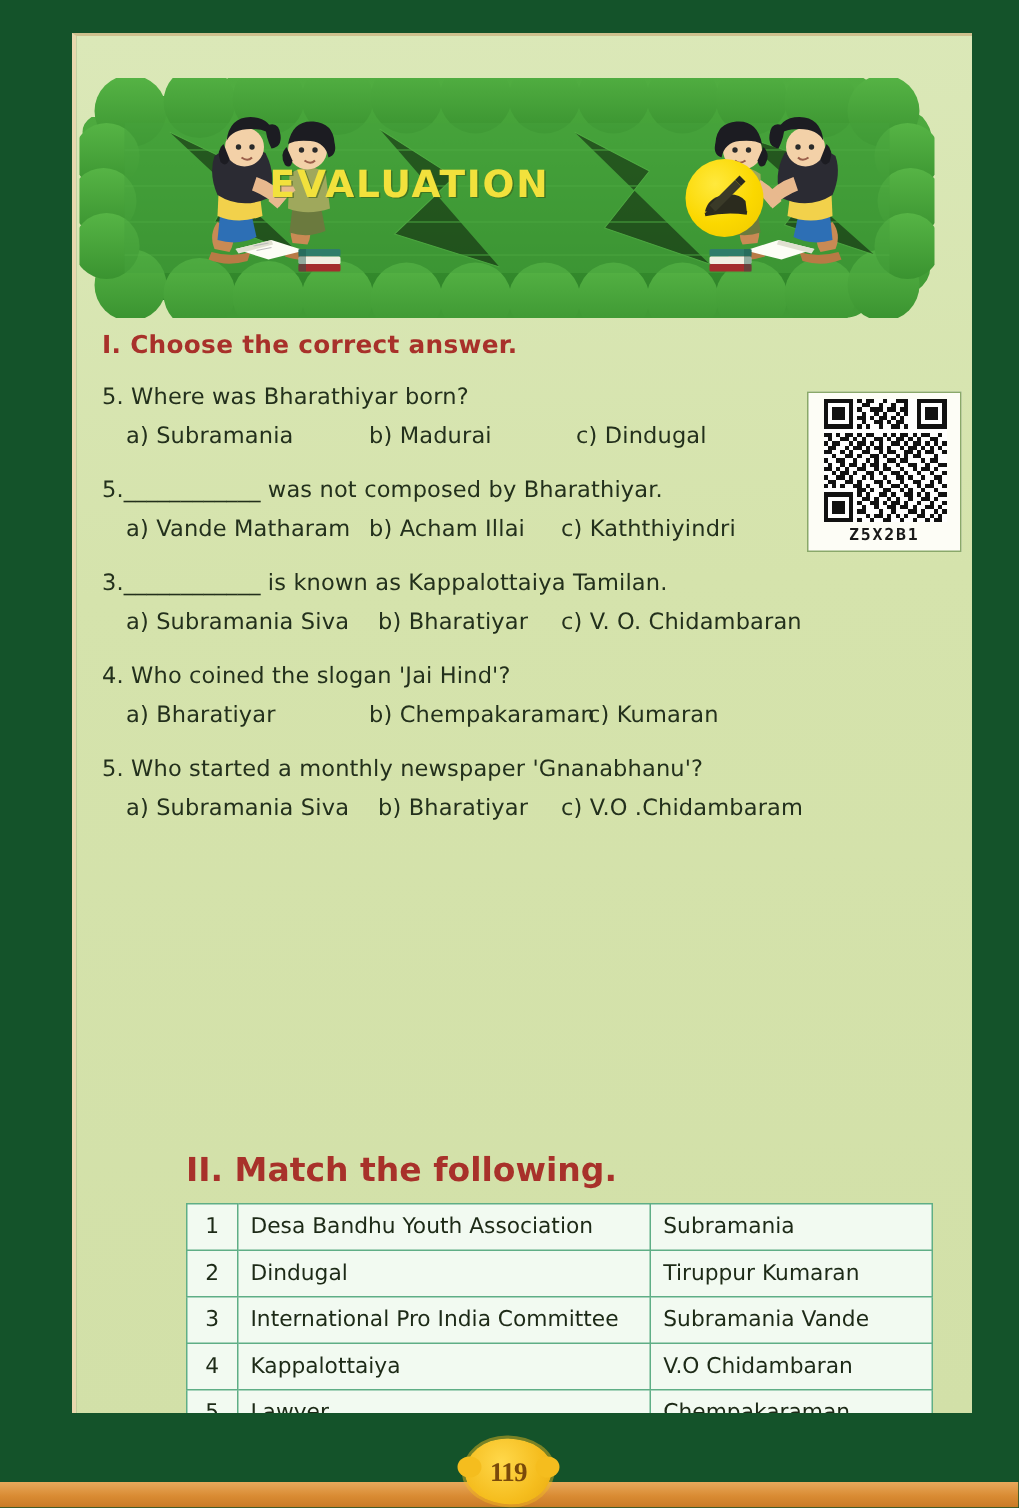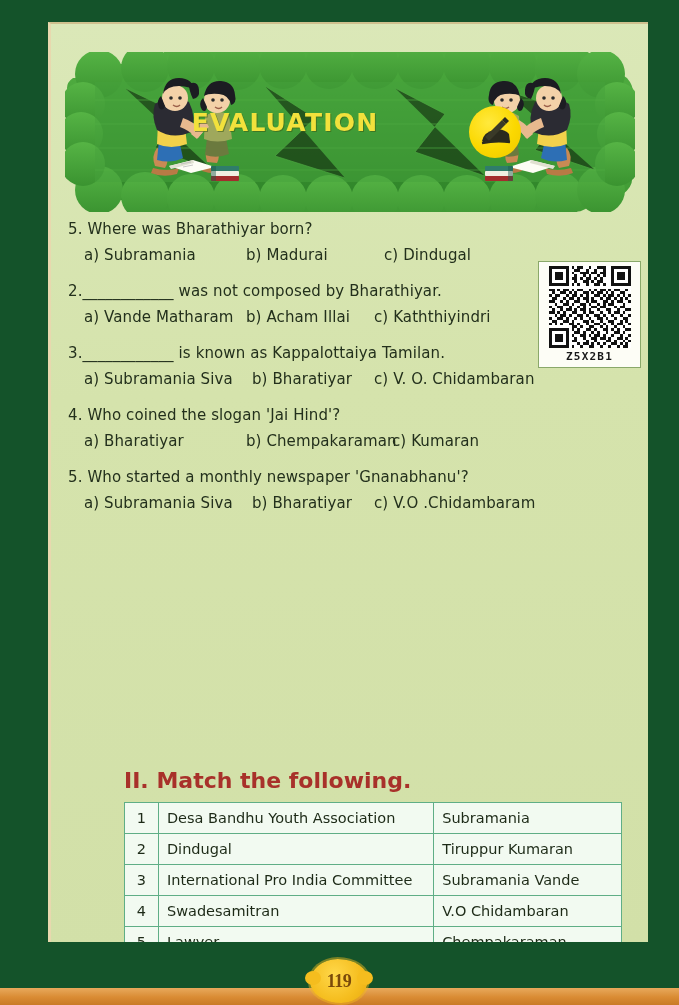--- a/index.html
+++ b/index.html
@@ -101,21 +101,21 @@
     font-family: "Liberation Serif", serif;
     font-weight: bold;
     font-size: 18px;
     color: #7a4a0a;
     letter-spacing: -0.5px;
   }
 
   
   .banner-wrap {
     position: absolute;
-    left: 14px;
+    left: 2px;
     top: 28px;
     width: 570px;
     height: 160px;
   }
 
   .banner-scallop {
     position: absolute;
     left: 0; top: 0;
     width: 570px;
     height: 160px;
@@ -689,29 +689,30 @@
           <rect x="21" y="28" width="1" height="1"></rect>
             <rect x="24" y="28" width="1" height="1"></rect>
           <rect x="26" y="28" width="2" height="1"></rect>
         </g>
       </svg>
       <div class="qr-code-text">Z5X2B1</div>
     </div>
 
     <div class="content">
 
+      <div class="section-heading">I. Choose the correct answer.</div>
 
       <div class="question">5. Where was Bharathiyar born?</div>
       <div class="options">
         <span class="opt" style="left:16px">a) Subramania</span>
         <span class="opt" style="left:178px">b) Madurai</span>
         <span class="opt" style="left:316px">c) Dindugal</span>
       </div>
 
-      <div class="question">2.____________ was not composed by Bharathiyar.</div>
+      <div class="question">5.____________ was not composed by Bharathiyar.</div>
       <div class="options">
         <span class="opt" style="left:16px">a) Vande Matharam</span>
         <span class="opt" style="left:178px">b) Acham Illai</span>
         <span class="opt" style="left:306px">c) Kaththiyindri</span>
       </div>
 
       <div class="question">3.____________ is known as Kappalottaiya Tamilan.</div>
       <div class="options">
         <span class="opt" style="left:16px">a) Subramania Siva</span>
         <span class="opt" style="left:184px">b) Bharatiyar</span>
@@ -748,21 +749,21 @@
             <td class="cell-left">Dindugal</td>
             <td class="cell-right">Tiruppur Kumaran</td>
           </tr>
           <tr>
             <td class="cell-num">3</td>
             <td class="cell-left">International Pro India Committee</td>
             <td class="cell-right">Subramania Vande</td>
           </tr>
           <tr>
             <td class="cell-num">4</td>
-            <td class="cell-left">Swadesamitran</td>
+            <td class="cell-left">Kappalottaiya</td>
             <td class="cell-right">V.O Chidambaran</td>
           </tr>
           <tr>
             <td class="cell-num">5</td>
             <td class="cell-left">Lawyer</td>
             <td class="cell-right">Chempakaraman</td>
           </tr>
         </tbody>
       </table>
     </div>

